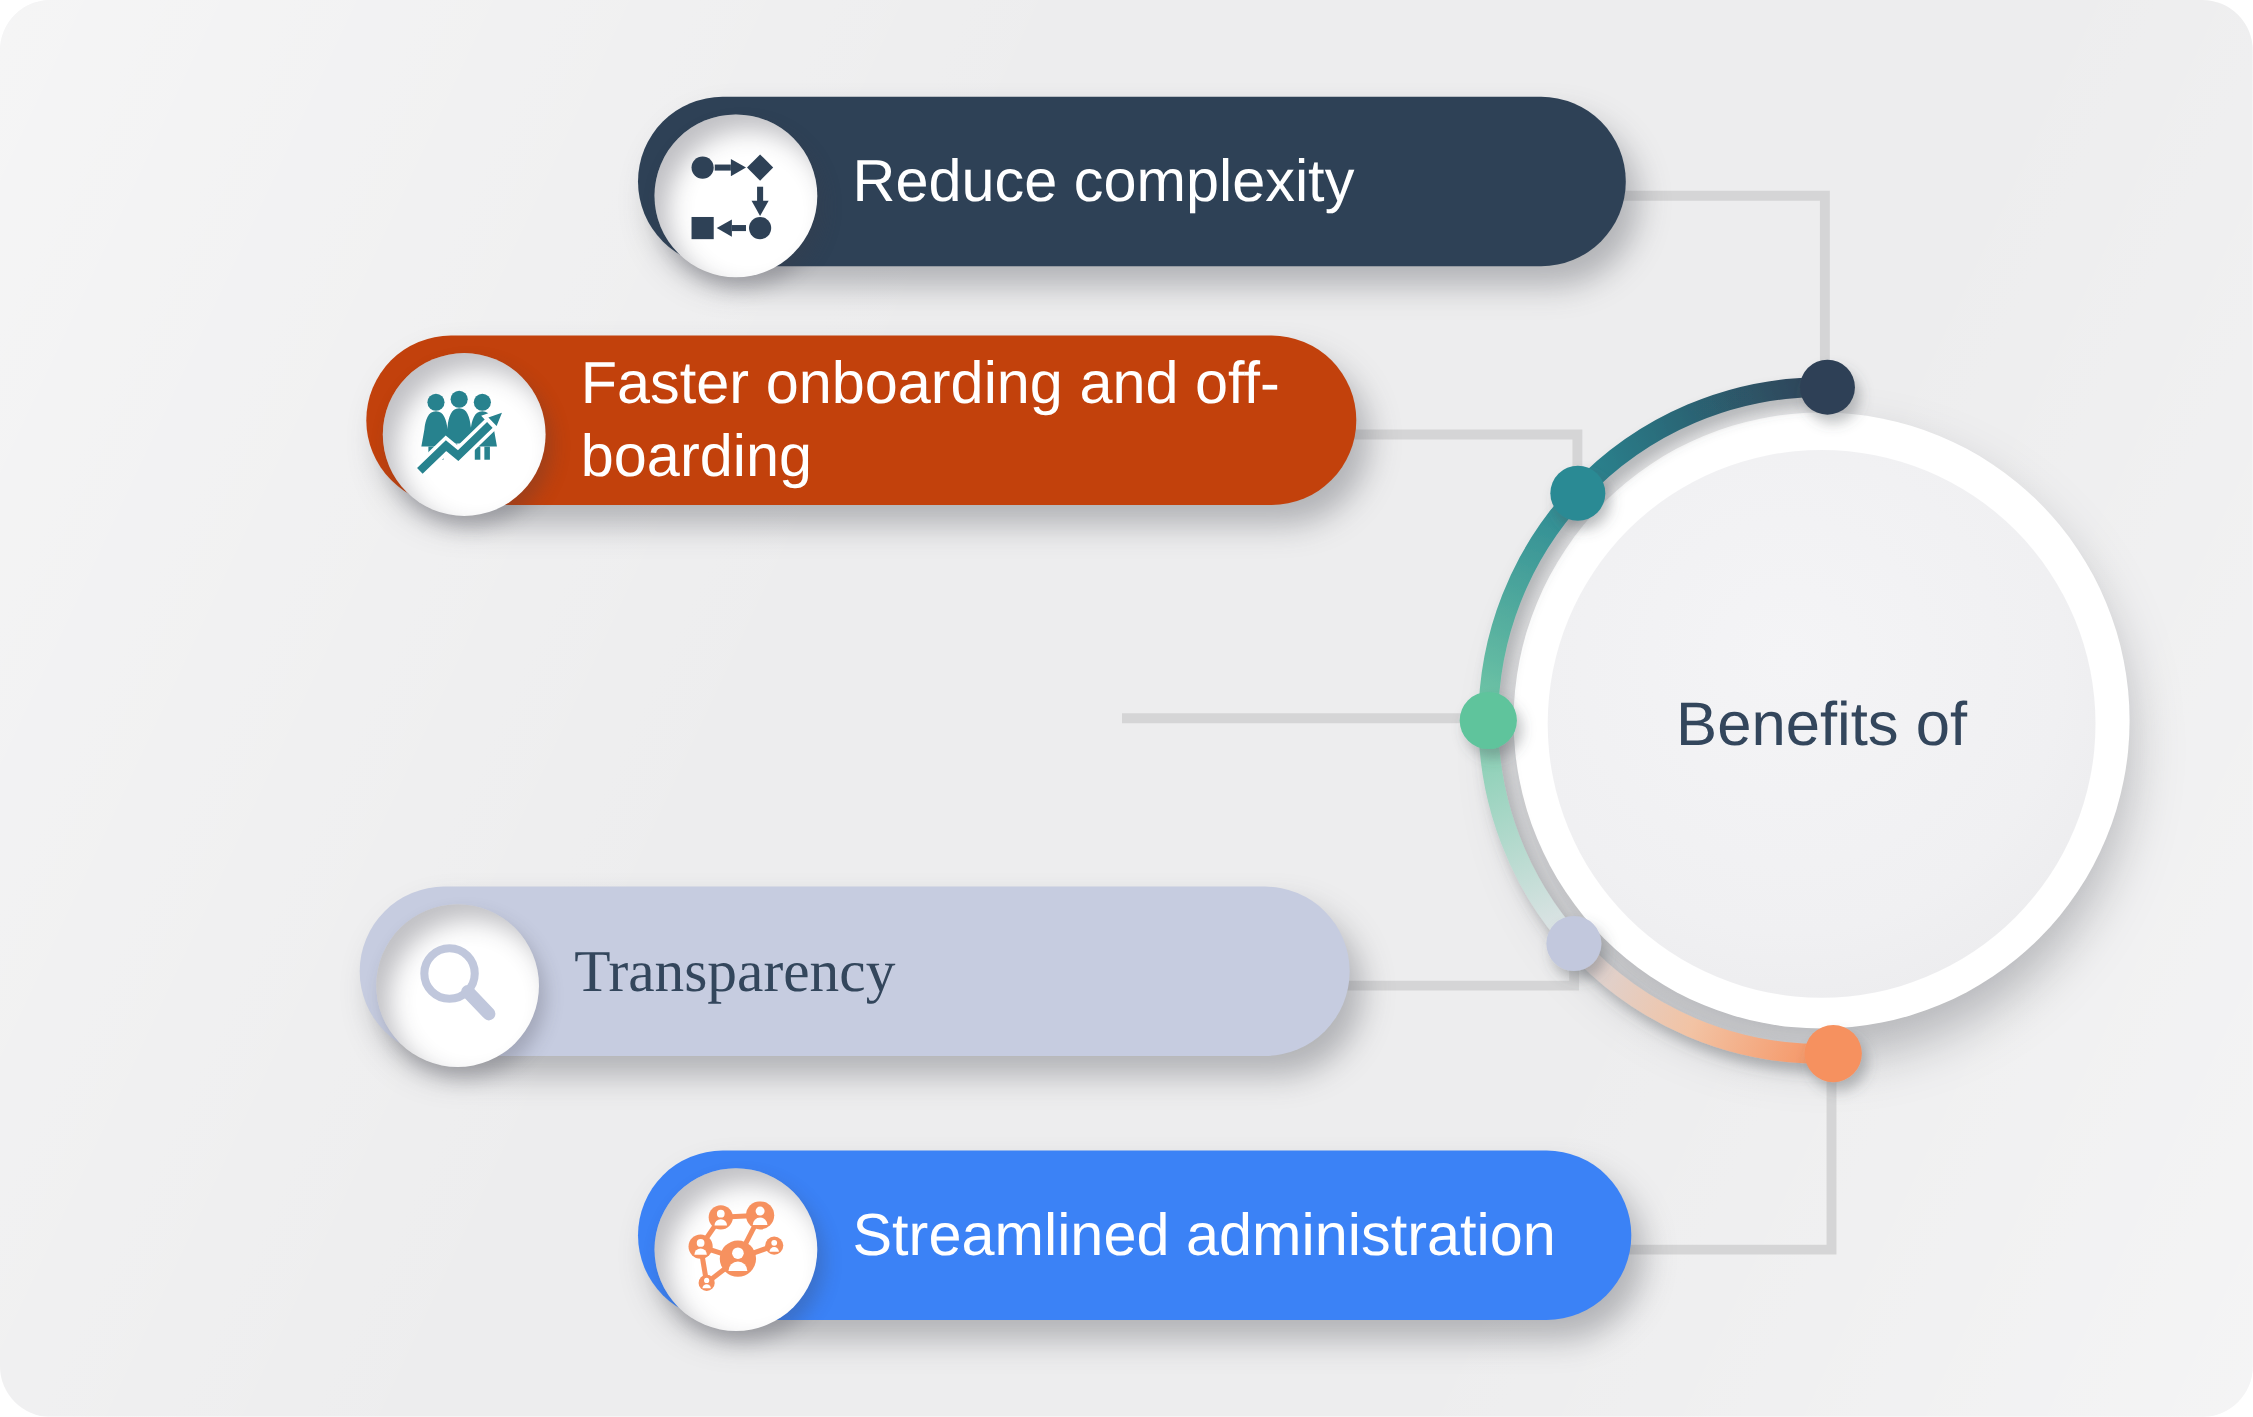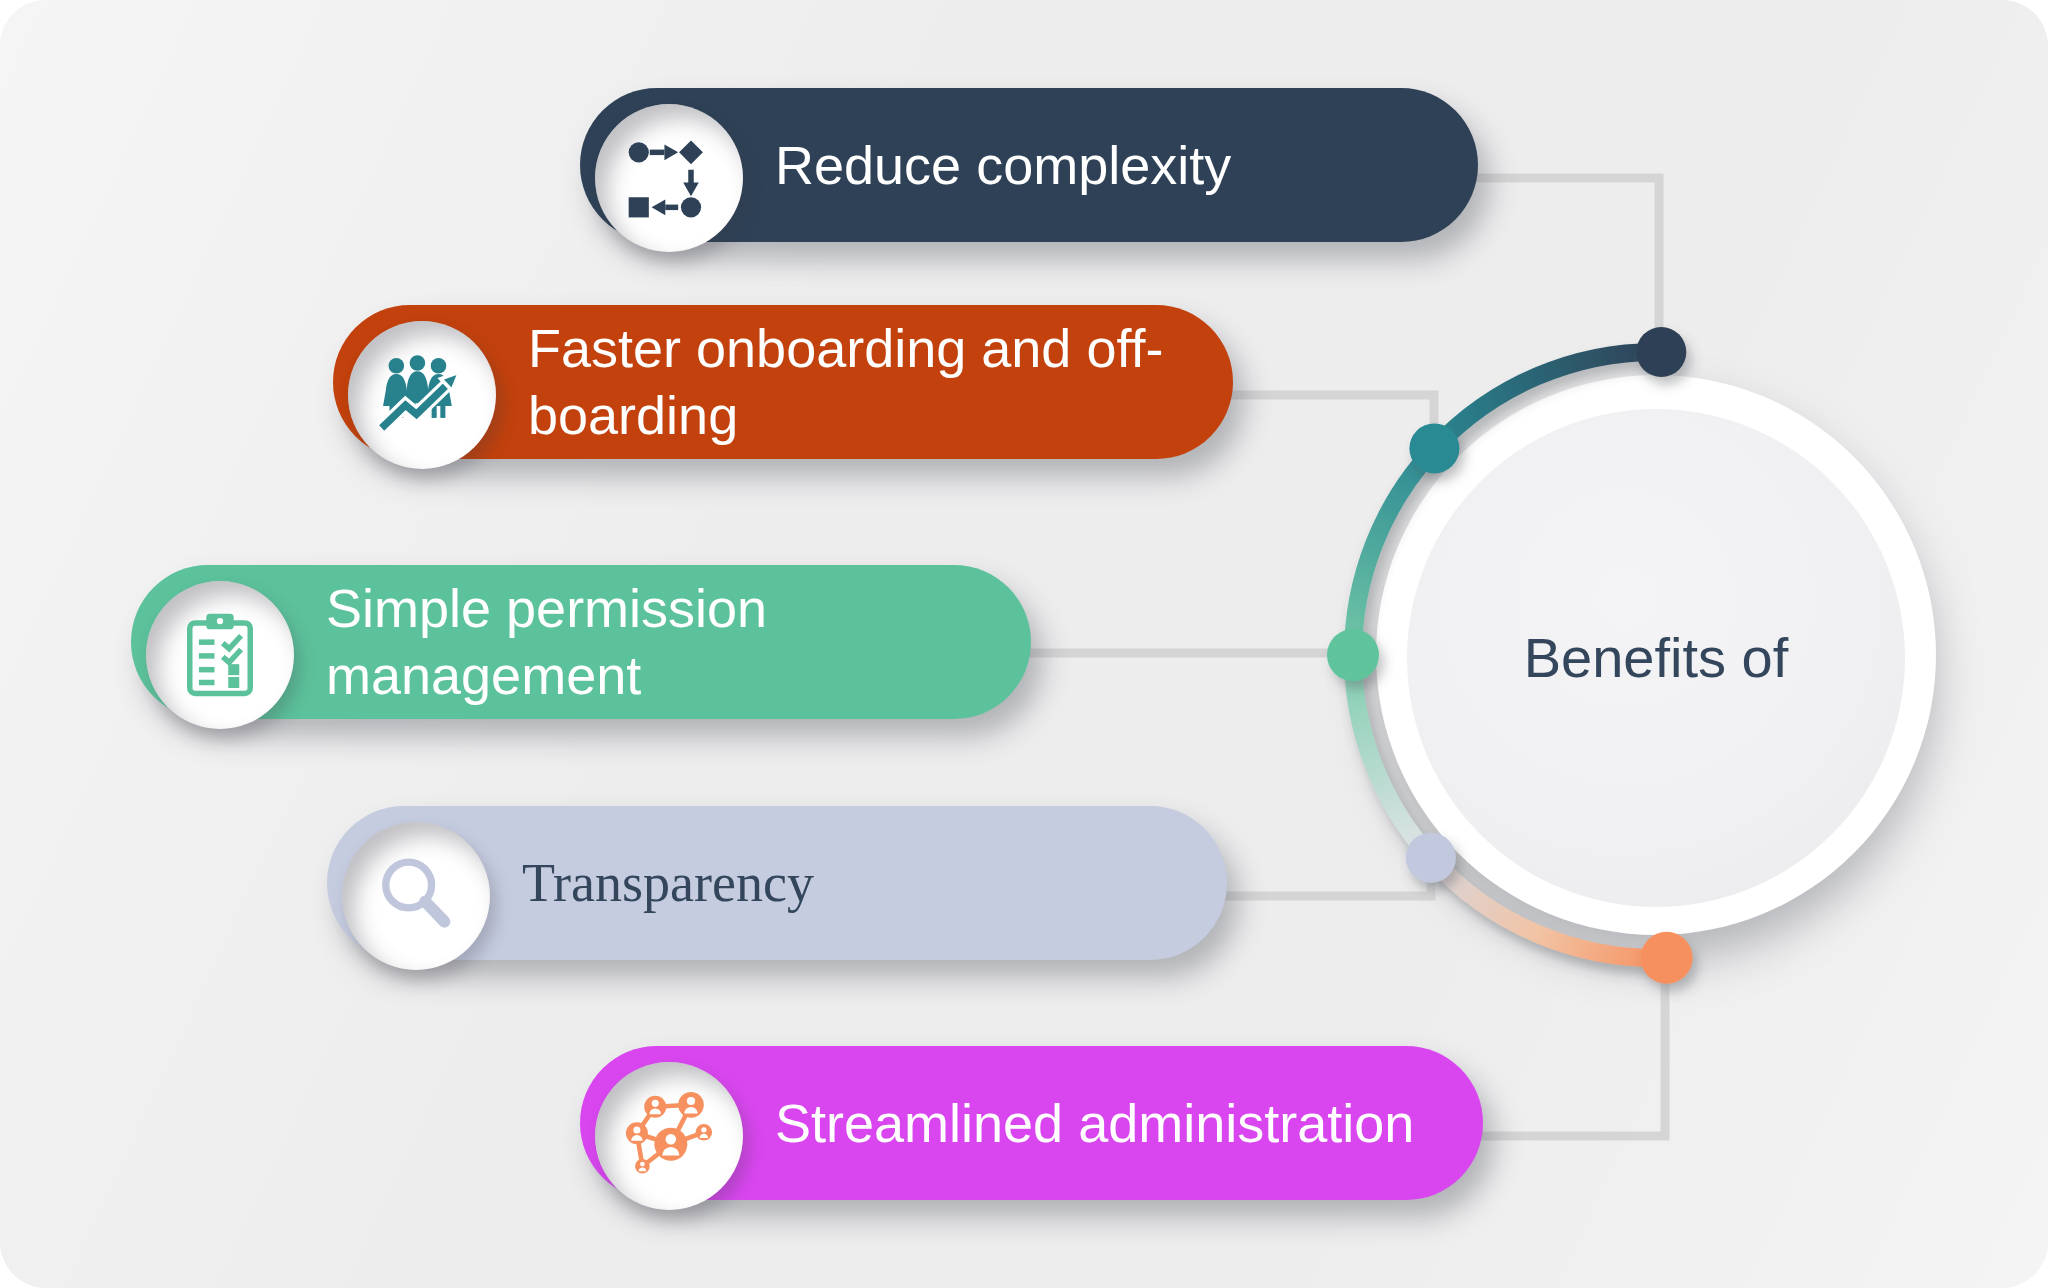--- a/index.html
+++ b/index.html
@@ -21,21 +21,21 @@
     box-sizing:border-box;padding:0 40px 0 195px;box-shadow:12px 18px 28px rgba(75,78,85,.36);}
   .pill-label{font-size:54px;line-height:1.24;font-weight:400;}
   .icon-circle{position:absolute;left:15px;top:16px;width:148px;height:148px;border-radius:50%;background:#ffffff;
     display:flex;align-items:center;justify-content:center;
     box-shadow:6px 10px 16px rgba(60,60,70,.25), inset 12px 14px 22px rgba(45,48,60,.30);}
   .icon-circle svg{width:88px;height:88px;display:block;}
   .pill-navy{background:#2E4156;color:#FFFFFF;}     .pill-navy .icon-circle{color:#2E4156;}
   .pill-teal{background:#c2410c;color:#FFFFFF;}     .pill-teal .icon-circle{color:#27828E;}
   .pill-green{background:#5CC29B;color:#FFFFFF;}    .pill-green .icon-circle{color:#5CC29B;}
   .pill-lav{background:#C6CCE0;color:#33465C;}      .pill-lav .icon-circle{color:#C0C7DC;}
-  .pill-orange{background:#d946ef;color:#FFFFFF;}   .pill-orange .icon-circle{color:#F6915F;}
+  .pill-orange{background:#3b82f6;color:#FFFFFF;}   .pill-orange .icon-circle{color:#F6915F;}
   .p1{left:580px;top:88px;width:898px;}
   .p2{left:333px;top:305px;width:900px;}
   .p3{left:131px;top:565px;width:900px;}
   .p4{left:327px;top:806px;width:900px;font-family:Liberation Serif, serif;}
   .p5{left:580px;top:1046px;width:903px;}
 </style>
 </head>
 <body>
 
 <div class="stage">
@@ -130,38 +130,20 @@
           <use href="#person-u" x="43" y="13"></use>
           <use href="#person-u" x="66" y="16"></use>
           <polyline points="4,84 30,59 42,69 74,38" fill="none" stroke="#ffffff" stroke-width="15"></polyline>
           <polyline points="4,84 30,59 42,69 74,38" fill="none" stroke="currentColor" stroke-width="8"></polyline>
           <polygon points="89,23 80.8,43.3 68.4,30.3" stroke="#ffffff" stroke-width="4"></polygon>
         </svg>
       </span>
       <span class="pill-label">Faster onboarding and off-boarding</span>
     </div>
 
-    <div class="pill pill-green p3">
-      <span class="icon-circle">
-        <svg viewBox="0 0 96 96" fill="currentColor" stroke="none">
-          <rect x="15" y="13" width="66" height="77" rx="6" fill="none" stroke="currentColor" stroke-width="6"></rect>
-          <rect x="33" y="3" width="30" height="17" rx="4"></rect>
-          <circle cx="48" cy="11" r="3.5" fill="#ffffff"></circle>
-          <rect x="25" y="31" width="17" height="6"></rect>
-          <rect x="25" y="46" width="17" height="6"></rect>
-          <rect x="25" y="61" width="17" height="6"></rect>
-          <rect x="25" y="75" width="17" height="6"></rect>
-          <polyline points="51,35 58,41 71,27" fill="none" stroke="currentColor" stroke-width="6"></polyline>
-          <polyline points="51,50 58,56 71,42" fill="none" stroke="currentColor" stroke-width="6"></polyline>
-          <rect x="57" y="58" width="12" height="12"></rect>
-          <rect x="57" y="72" width="12" height="12"></rect>
-        </svg>
-      </span>
-      <span class="pill-label">Simple permission management</span>
-    </div>
 
     <div class="pill pill-lav p4">
       <span class="icon-circle">
         <svg viewBox="0 0 96 96">
           <circle cx="40" cy="36" r="25" fill="none" stroke="currentColor" stroke-width="8"></circle>
           <line x1="58" y1="54" x2="79" y2="76" stroke="currentColor" stroke-width="13" stroke-linecap="round"></line>
         </svg>
       </span>
       <span class="pill-label">Transparency</span>
     </div>

